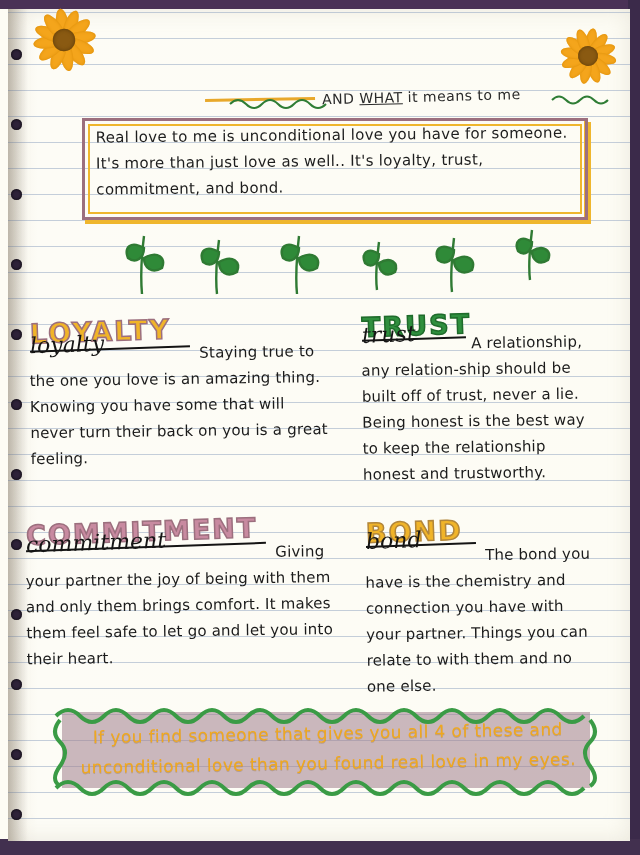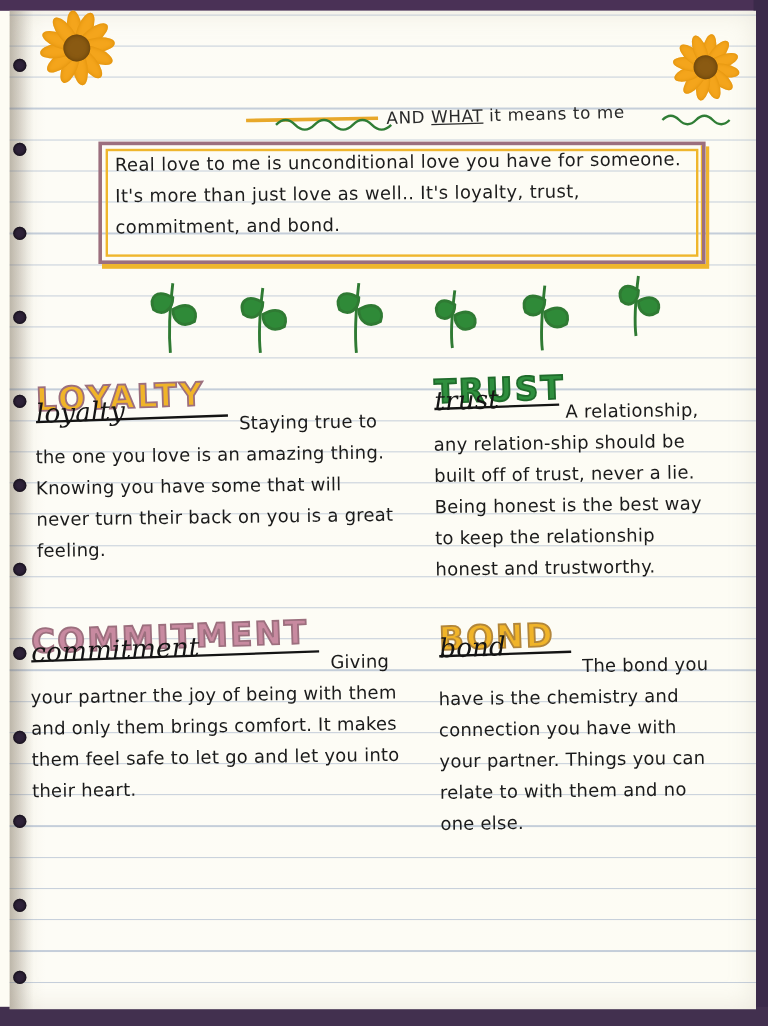--- a/index.html
+++ b/index.html
@@ -250,13 +250,23 @@
   <div class="hdr commitment">COMMITMENT</div>
   <div class="cursive commitment">commitment</div>
   <div class="strike" style="left:26px;top:546px;width:240px;"></div>
   <div class="body-text body-commitment">Giving your partner the joy of being with them and only them brings comfort. It makes them feel safe to let go and let you into their heart.</div>
 
   <div class="hdr bond">BOND</div>
   <div class="cursive bond">bond</div>
   <div class="strike" style="left:366px;top:544px;width:110px;"></div>
   <div class="body-text body-bond">The bond you have is the chemistry and connection you have with your partner. Things you can relate to with them and no one else.</div>
 
+  <div class="footer-banner">
+    <div class="footer-band"></div>
+    <svg width="546" height="92" viewBox="0 0 546 92" style="position:absolute;left:0;top:0;">
+      <path d="M4 10 Q 16 -2 28 10 T 52 10 T 76 10 T 100 10 T 124 10 T 148 10 T 172 10 T 196 10 T 220 10 T 244 10 T 268 10 T 292 10 T 316 10 T 340 10 T 364 10 T 388 10 T 412 10 T 436 10 T 460 10 T 484 10 T 508 10 T 532 10" fill="none" stroke="#3a9b45" stroke-width="4"></path>
+      <path d="M4 82 Q 16 70 28 82 T 52 82 T 76 82 T 100 82 T 124 82 T 148 82 T 172 82 T 196 82 T 220 82 T 244 82 T 268 82 T 292 82 T 316 82 T 340 82 T 364 82 T 388 82 T 412 82 T 436 82 T 460 82 T 484 82 T 508 82 T 532 82" fill="none" stroke="#3a9b45" stroke-width="4"></path>
+      <path d="M8 14 Q -2 26 8 36 T 8 60 T 8 80" fill="none" stroke="#3a9b45" stroke-width="4"></path>
+      <path d="M538 14 Q 548 26 538 36 T 538 60 T 538 80" fill="none" stroke="#3a9b45" stroke-width="4"></path>
+    </svg>
+    <div class="footer-text">If you find someone that gives you all 4 of these and unconditional love than you found real love in my eyes.</div>
+  </div>
 </div>
 
 </body></html>

